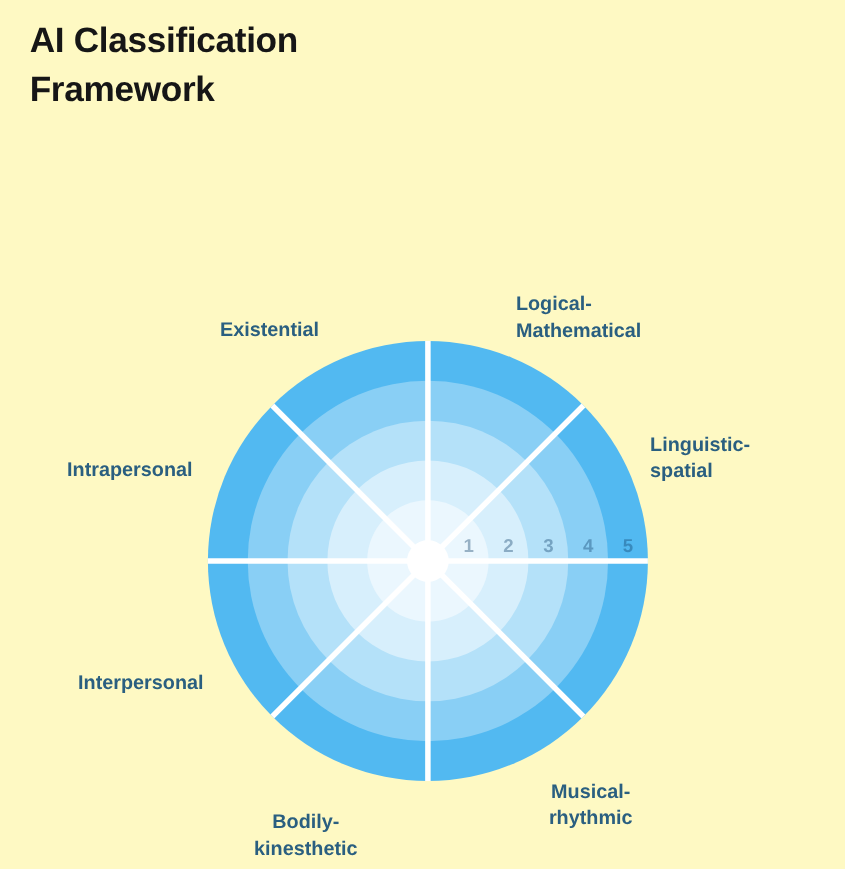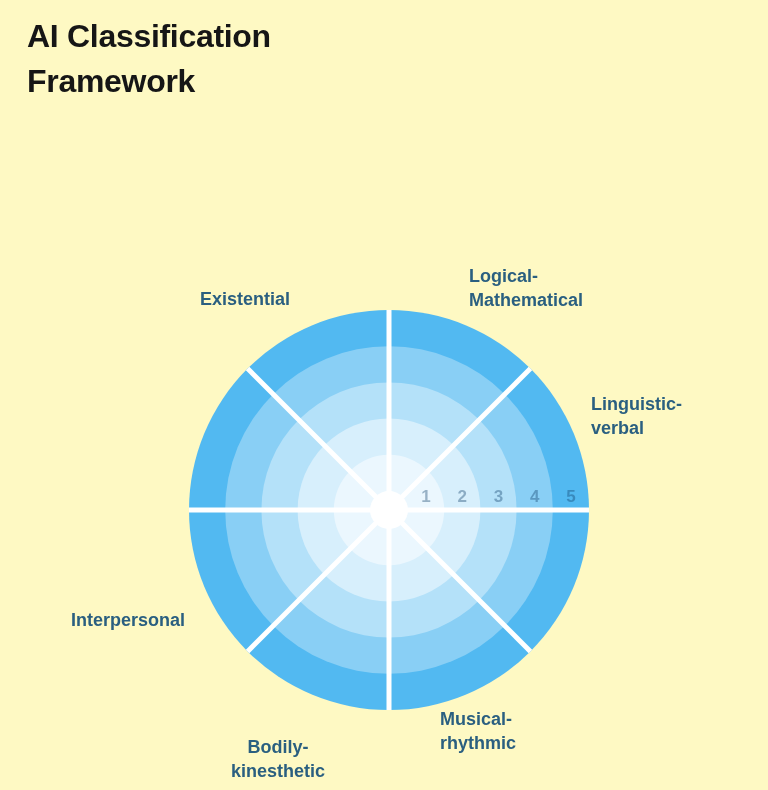--- a/index.html
+++ b/index.html
@@ -47,21 +47,21 @@
     font-size: 18px;
     line-height: 24px;
     font-weight: 700;
     color: #2A5F80;
     white-space: pre-line;
   }
   .lbl-existential   { left: 140px; top: 287px; width: 210px; text-align: center; }
   .lbl-logical       { left: 469px; top: 264px; text-align: left; }
   .lbl-linguistic    { left: 591px; top: 392px; text-align: left; }
   .lbl-visual        { left: 597px; top: 580px; text-align: left; }
-  .lbl-musical       { left: 440px; top: 707px; width: 150px; text-align: left; }
+  .lbl-musical       { left: 462px; top: 707px; width: 150px; text-align: center; }
   .lbl-bodily        { left: 203px; top: 735px; width: 150px; text-align: center; }
   .lbl-interpersonal { left: 30px;  top: 588px; width: 155px; text-align: right; }
   .lbl-intrapersonal { left: 30px;  top: 415px; width: 145px; text-align: right; }
 </style>
 </head>
 <body>
 
 <div class="page">
 
   <h1 class="page-title">AI Classification Framework</h1>
@@ -89,26 +89,27 @@
         <text x="534.7" y="502" fill="rgba(16,64,104,0.38)" font-family="&quot;Liberation Sans&quot;, sans-serif" font-size="17" font-weight="bold" text-anchor="middle">4</text>
         <text x="570.9" y="502" fill="rgba(16,64,104,0.38)" font-family="&quot;Liberation Sans&quot;, sans-serif" font-size="17" font-weight="bold" text-anchor="middle">5</text>
       </svg>
 
     <div class="lbl lbl-existential" style="color: rgb(42, 95, 128);">Existential</div>
 
     <div class="lbl lbl-logical" style="color: rgb(42, 95, 128);">Logical-
 Mathematical</div>
 
     <div class="lbl lbl-linguistic" style="color: rgb(42, 95, 128);">Linguistic-
-verbal</div>
+spatial</div>
 
 
     <div class="lbl lbl-musical" style="color: rgb(42, 95, 128);">Musical-
 rhythmic</div>
 
     <div class="lbl lbl-bodily" style="color: rgb(42, 95, 128);">Bodily-
 kinesthetic</div>
 
     <div class="lbl lbl-interpersonal" style="color: rgb(42, 95, 128); margin-top: 20px;">Interpersonal</div>
 
+    <div class="lbl lbl-intrapersonal" style="color: rgb(42, 95, 128);">Intrapersonal</div>
 
   </div>
 </div>
 
 </body></html>

